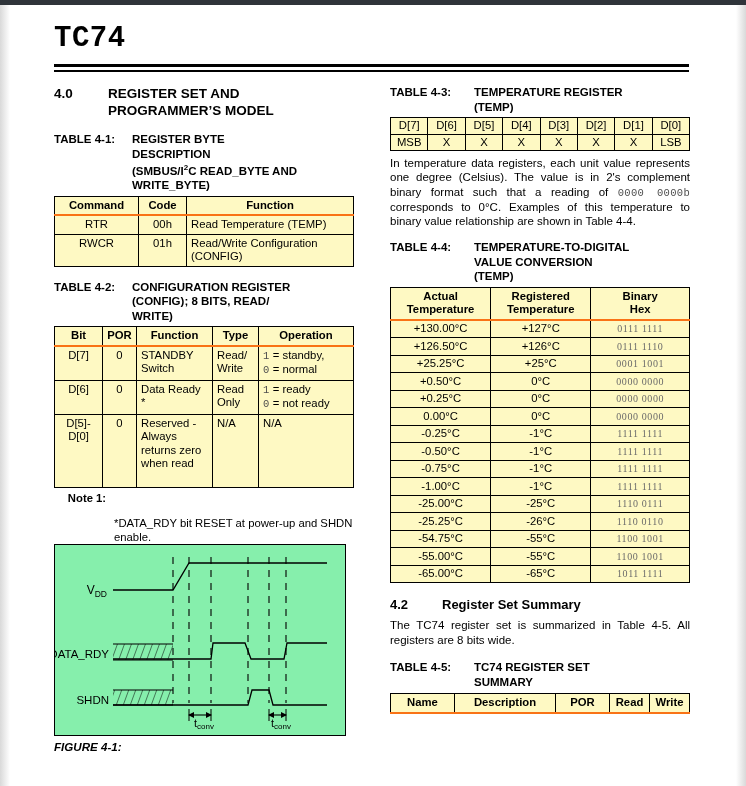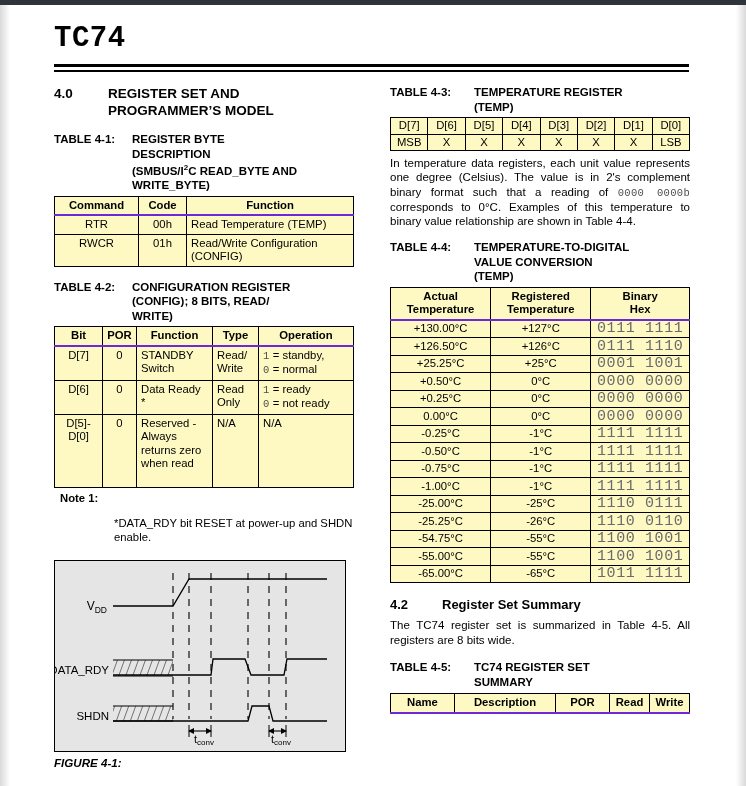--- a/index.html
+++ b/index.html
@@ -84,49 +84,49 @@
     font-size: 11.3px; background: #fef9c3;
   }
   table.dt th, table.dt td {
     border: 1px solid #000;
     padding: 2px 4px;
     vertical-align: top;
     line-height: 13.5px;
   }
   table.dt thead th {
     text-align: center; font-weight: bold;
-    border-bottom: 2px solid #6d28d9;
+    border-bottom: 2px solid #f97316;
     vertical-align: middle;
   }
   .ctr { text-align: center; }
   .lft { text-align: left; }
   .codefont {
-    font-family: Liberation Mono, monospace;
-    font-size: 15px; color: #6a6a6a; letter-spacing: .6px;
+    font-family: Liberation Serif, serif;
+    font-size: 10px; color: #6a6a6a; letter-spacing: .6px;
   }
   .opcell { font-size: 11.3px; }
 
   
   #t41 { margin-top: 3px; }
   #t41 col.c1 { width: 84px; }
   #t41 col.c2 { width: 48px; }
 
   
   #t42 { margin-top: 2px; }
   #t42 col.c1 { width: 48px; }
   #t42 col.c2 { width: 34px; }
   #t42 col.c3 { width: 76px; }
   #t42 col.c4 { width: 46px; }
 
   
   .note {
     display: flex; font-size: 11.3px; line-height: 14px; margin-top: 3px;
     padding-left: 6px;
   }
-  .note .nlbl { font-weight: bold; flex: 0 0 54px; }
+  .note .nlbl { font-weight: bold; flex: 0 0 54px; text-align: center; }
   .note .ntxt { flex: 1; margin-top: 25px; }
 
   
   #t43 { margin-top: 2px; table-layout: fixed; }
   #t43 td { text-align: center; padding: 1px 0; font-size: 11.3px; }
 
   
   #t44 { margin-top: 3px; }
   #t44 col.c1 { width: 33.5%; }
   #t44 col.c2 { width: 33.5%; }
@@ -136,23 +136,23 @@
   
   #t45wrap { margin-top: 4px; overflow: hidden; }
   #t45 col.c1 { width: 64px; }
   #t45 col.c3 { width: 54px; }
   #t45 col.c4 { width: 40px; }
   #t45 col.c5 { width: 40px; }
   #t45 th { padding: 2px 3px; }
 
   
   .figbox {
-    position: relative; margin-top: 16px;
+    position: relative; 
     width: 290px; height: 190px;
-    border: 1.6px solid #000; background: #e5e5e5;
+    border: 1.6px solid #000; background: #86efac;
   }
   .figcap {
     display: flex; margin-top: 4px; font-style: italic;
     font-size: 11.6px; line-height: 14.5px; flex-direction: column;
   }
   .figcap .flbl { font-weight: bold; flex: 0 0 90px; }
   .figcap .ftxt { flex: 1; }
   .figcap2 { font-style: italic; font-size: 11.6px; line-height: 14.5px; }
 
   svg { display: block; }

